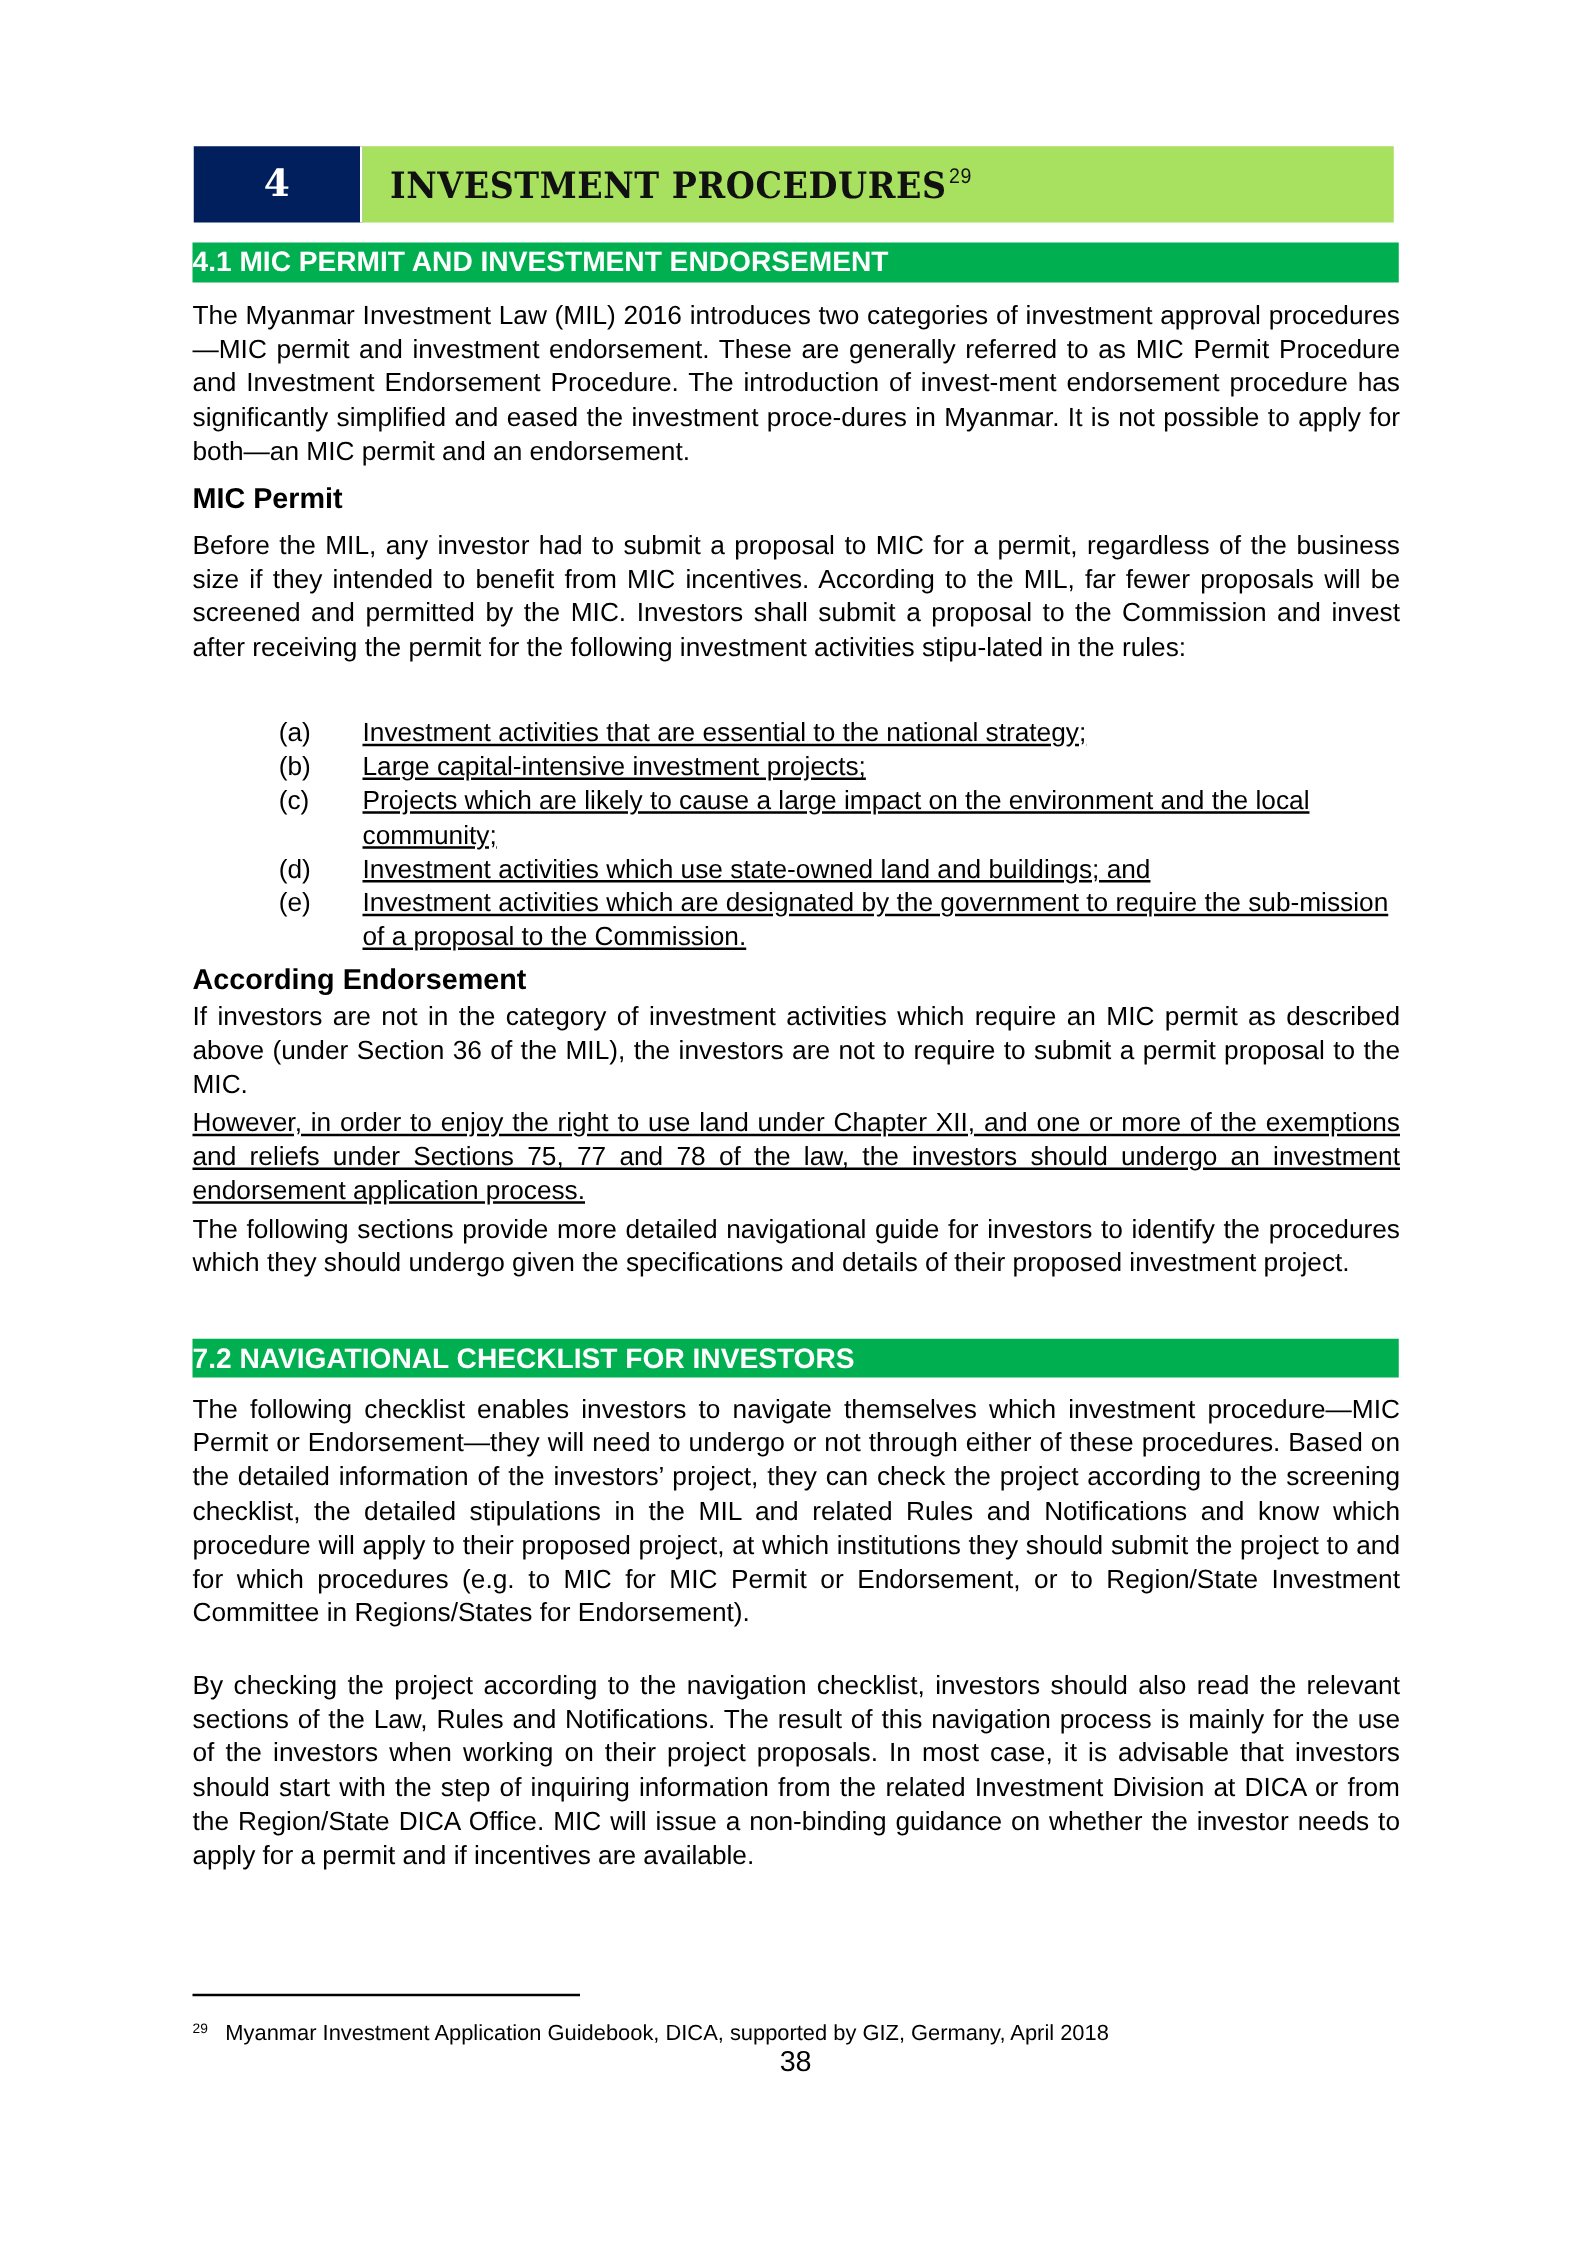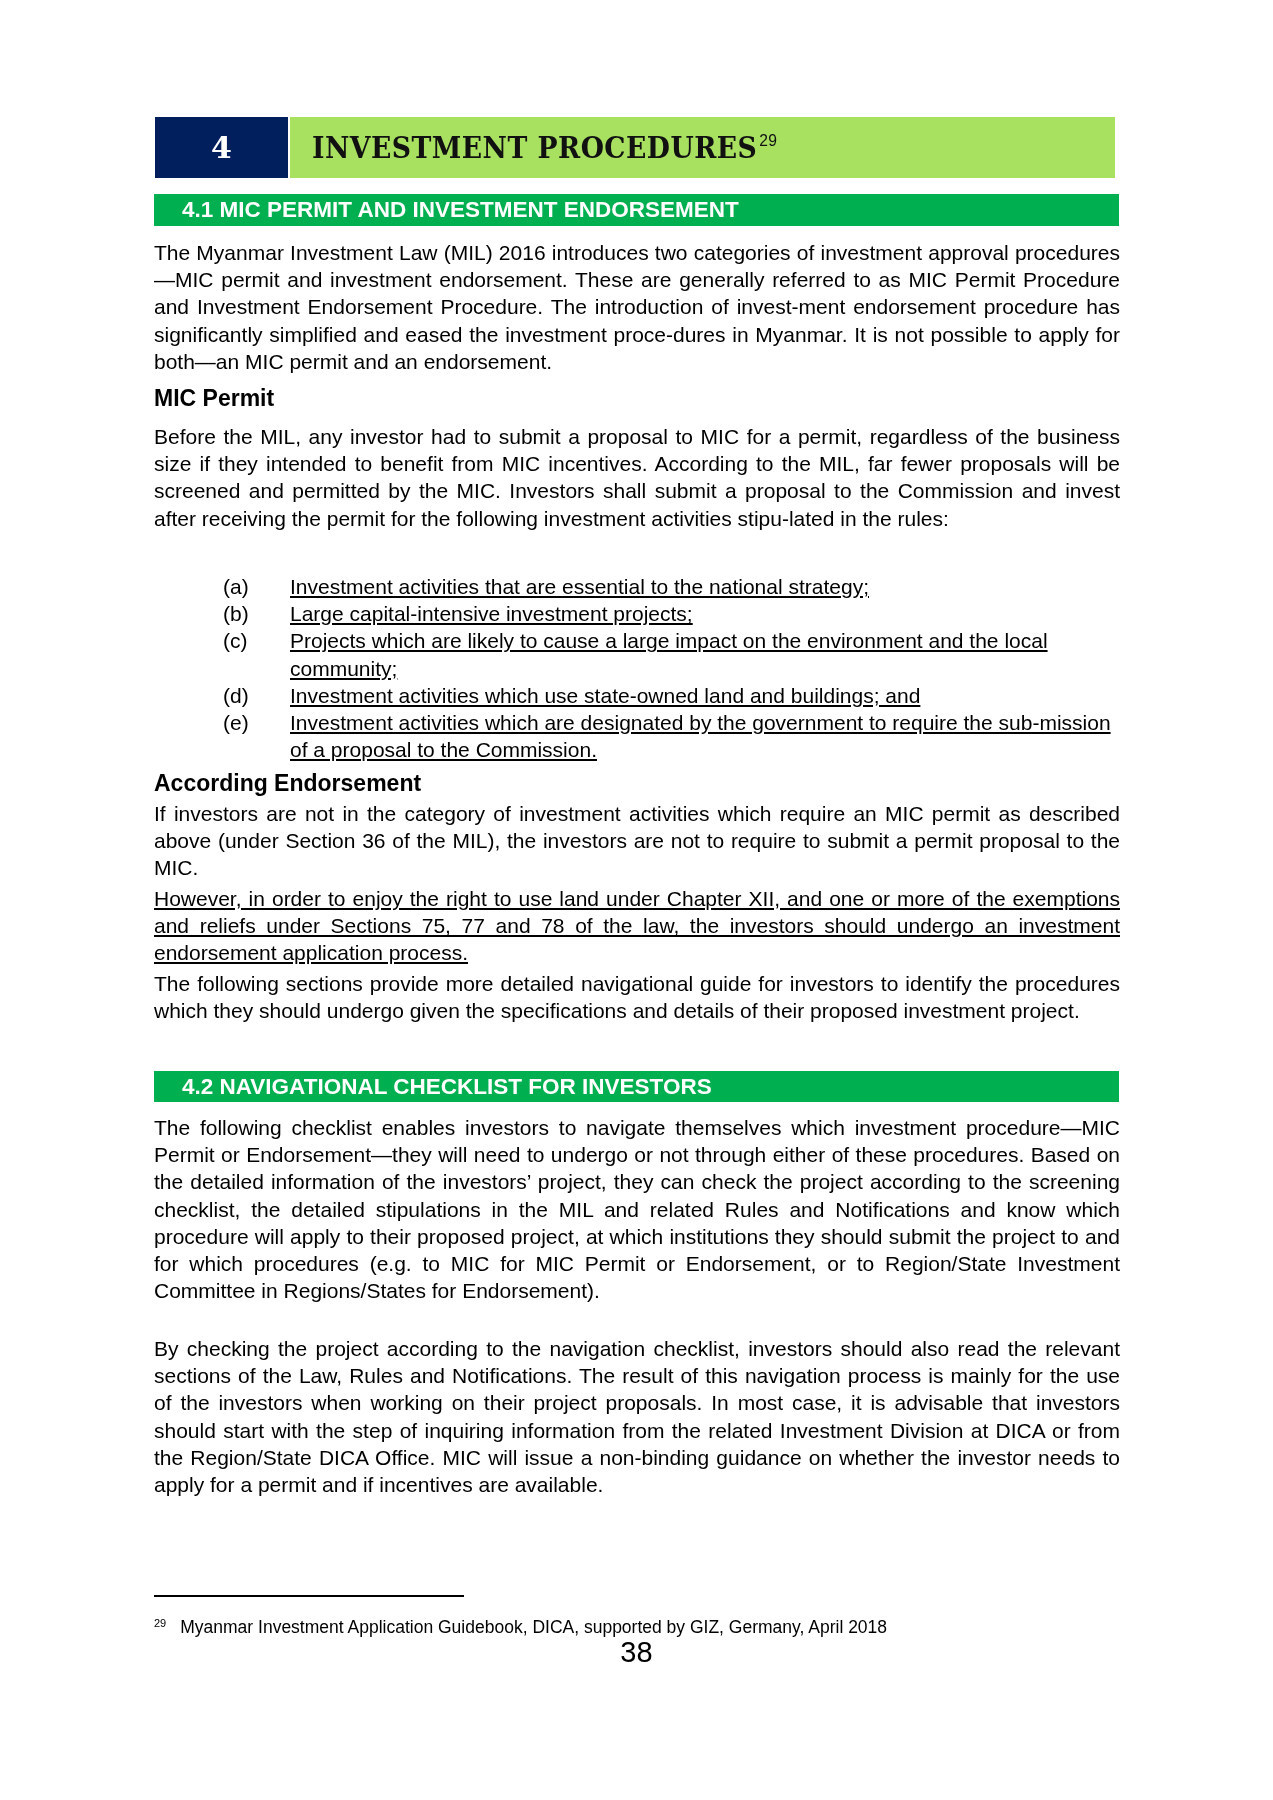--- a/index.html
+++ b/index.html
@@ -9,35 +9,35 @@
   .chapter-header { position: absolute; left: 155px; top: 117px; width: 960px; height: 61px; display: flex; }
   .chapter-num { width: 133px; height: 61px; background: #001f5c; color: #fff;
                  font-family: "DejaVu Serif", serif; font-weight: bold; font-size: 30px;
                  display: flex; align-items: center; justify-content: center; border-right: 2px solid #fff; }
   .chapter-title-box { flex: 1; background: #a8e060; display: flex; align-items: center; padding-left: 22px; }
   .chapter-title { font-family: "DejaVu Serif", serif; font-weight: bold; font-size: 29px;
                    letter-spacing: 0.5px; color: #111; transform: scaleX(0.92); transform-origin: left center; white-space: nowrap; }
   .chapter-title sup { font-family: "Liberation Sans", sans-serif; font-weight: normal; font-size: 17px; vertical-align: 12px; margin-left: 2px; }
 
   .section-bar { position: absolute; left: 154px; width: 965px; height: 32px; background: #00b050;
-                 color: #fff; font-weight: bold; font-size: 22.5px; line-height: 32px; padding-left: 28px; box-sizing: border-box; white-space: nowrap; }
+                 color: #fff; font-weight: bold; font-size: 22.5px; line-height: 32px; padding-left: 0; box-sizing: border-box; white-space: nowrap; }
 
   .block { position: absolute; left: 154px; width: 966px; font-size: 21px; line-height: 27.2px; }
   .justify { text-align: justify; text-align-last: left; }
   .subhead { position: absolute; left: 154px; font-weight: bold; font-size: 23px; line-height: 28px; }
 
   .list { position: absolute; left: 223px; width: 900px; font-size: 21px; line-height: 27.2px; }
   .list-item { display: flex; }
   .list-label { width: 67px; flex: none; }
   .list-text { flex: 1; width: 830px; text-decoration: underline; }
 
   .footnote-rule { position: absolute; left: 154px; top: 1595px; width: 310px; height: 2px; background: #000; }
   .footnote { position: absolute; left: 154px; top: 1612px; font-size: 17.5px; line-height: 22px; white-space: nowrap; }
   .footnote sup { font-size: 11px; vertical-align: 6px; margin-right: 14px; }
-  .page-number { position: absolute; left: 0; width: 1273px; top: 1636px; text-align: center; font-size: 29px; }
+  .page-number { position: absolute; left: 0; width: 1273px; top: 1636px; text-align: center; font-size: 23px; }
 </style>
 </head>
 <body>
 
 <div class="chapter-header">
   <div class="chapter-num">4</div>
   <div class="chapter-title-box">
     <span class="chapter-title"><span>INVESTMENT PROCEDURES</span><sup>29</sup></span>
   </div>
 </div>
@@ -72,20 +72,20 @@
     <span class="list-text">Investment activities which are designated by the government to require the sub-mission of a proposal to the Commission.</span>
   </div>
 </div>
 
 <div class="subhead" style="top:769px;">According Endorsement</div>
 
 <div class="block justify" style="top:800px;">If investors are not in the category of investment activities which require an MIC permit as described above (under Section 36 of the MIL), the investors are not to require to submit a permit proposal to the MIC.</div>
 <div class="block justify" style="top:885px;text-decoration:underline;">However, in order to enjoy the right to use land under Chapter XII, and one or more of the exemptions and reliefs under Sections 75, 77 and 78 of the law, the investors should undergo an investment endorsement application process.</div>
 <div class="block justify" style="top:970px;">The following sections provide more detailed navigational guide for investors to identify the procedures which they should undergo given the specifications and details of their proposed investment project.</div>
 
-<div class="section-bar" style="top:1071px; height:31px; line-height:31px;">4.2 NAVIGATIONAL CHECKLIST FOR INVESTORS</div>
+<div class="section-bar" style="top:1071px; height:31px; line-height:31px;">7.2 NAVIGATIONAL CHECKLIST FOR INVESTORS</div>
 
 <div class="block justify" style="top:1114px;">The following checklist enables investors to navigate themselves which investment procedure—MIC Permit or Endorsement—they will need to undergo or not through either of these procedures. Based on the detailed information of the investors’ project, they can check the project according to the screening checklist, the detailed stipulations in the MIL and related Rules and Notifications and know which procedure will apply to their proposed project, at which institutions they should submit the project to and for which procedures (e.g. to MIC for MIC Permit or Endorsement, or to Region/State Investment Committee in Regions/States for Endorsement).</div>
 <div class="block justify" style="top:1335px;">By checking the project according to the navigation checklist, investors should also read the relevant sections of the Law, Rules and Notifications. The result of this navigation process is mainly for the use of the investors when working on their project proposals. In most case, it is advisable that investors should start with the step of inquiring information from the related Investment Division at DICA or from the Region/State DICA Office. MIC will issue a non-binding guidance on whether the investor needs to apply for a permit and if incentives are available.</div>
 
 <div class="footnote-rule"></div>
 <div class="footnote"><sup>29</sup><span>Myanmar Investment Application Guidebook, DICA, supported by GIZ, Germany, April 2018</span></div>
 <div class="page-number">38</div>
 
 </body></html>

